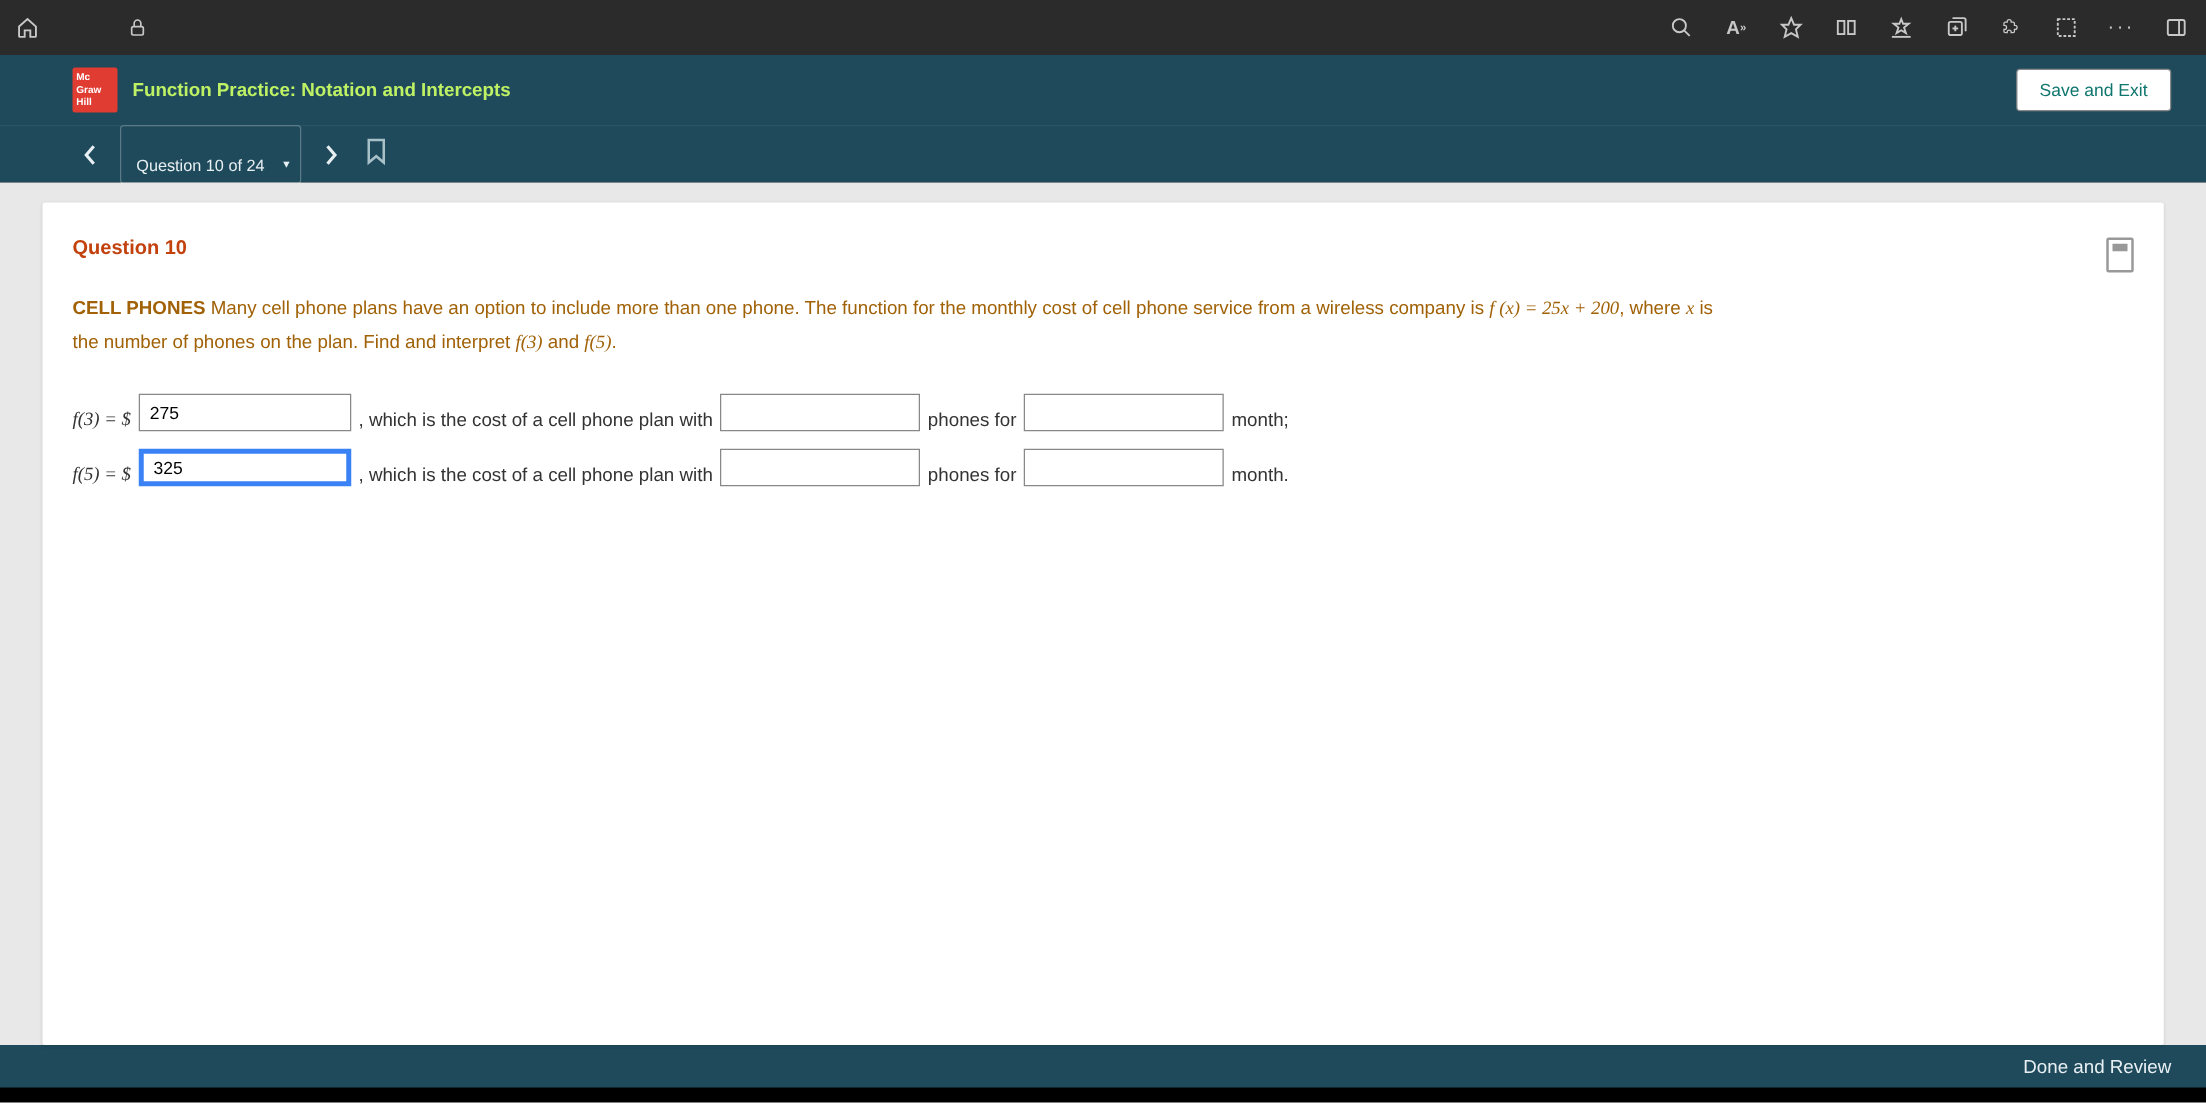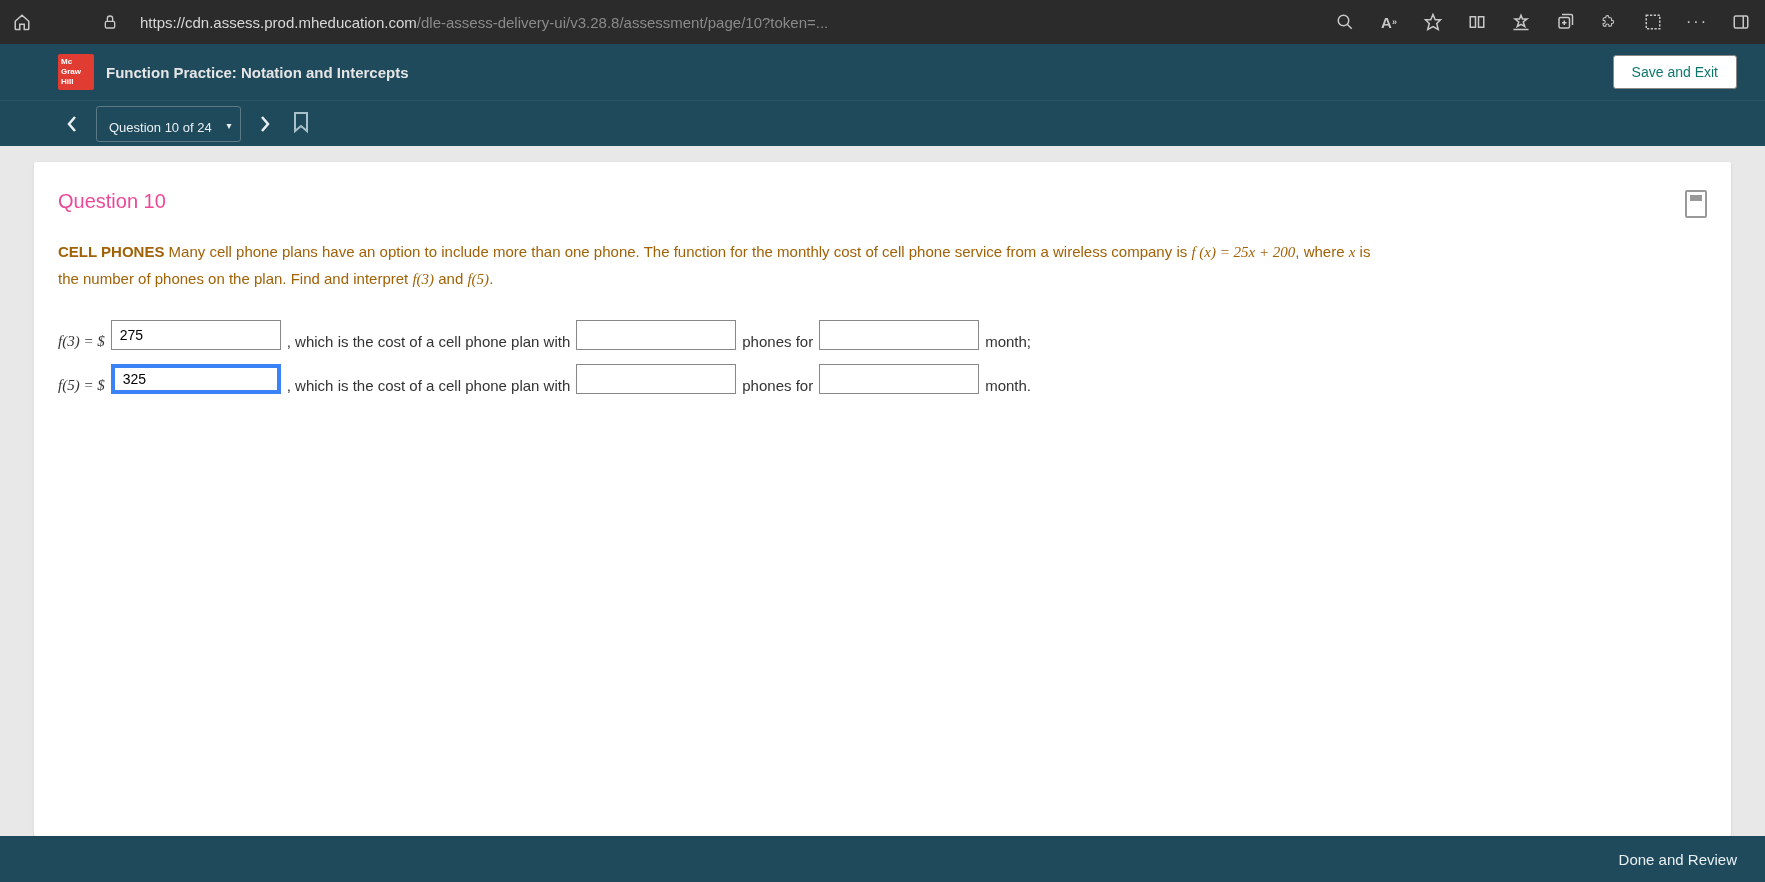--- a/index.html
+++ b/index.html
@@ -7,69 +7,66 @@
 
 .browser-bar { height: 44px; background: #2b2b2b; display: flex; align-items: center; padding: 0 12px; gap: 14px; color: #c8c8c8; position: relative; }
 .browser-bar .icon { width: 20px; height: 20px; display: flex; align-items: center; justify-content: center; cursor: pointer; fill: #c8c8c8; stroke: #c8c8c8; }
 .url { font-size: 15px; color: #8a8a8a; flex: 0 0 auto; margin-left: 6px; }
 .url .host { color: #d8d8d8; }
 .browser-right { position: absolute; right: 14px; display: flex; gap: 24px; align-items: center; } 
 
 .app-header { height: 56px; background: #1f4a5c; display: flex; align-items: center; padding: 0 28px 0 58px; position: relative; }
 .logo { position: absolute; left: 58px; width: 36px; height: 36px; background: #e03c31; color: #fff; font-size: 8px; line-height: 10px; font-weight: bold; padding: 3px; border-radius: 2px; }
 .logo span { display: block; }
-.app-title { color: #e5e5e5; font-size: 15px; font-weight: bold; margin-left: 48px; }
+.app-title { color: #bef264; font-size: 15px; font-weight: bold; margin-left: 48px; }
 .save-exit { position: absolute; right: 28px; background: #fff; border: 1px solid #888; color: #0f766e; font-size: 14px; padding: 8px 18px; border-radius: 3px; cursor: pointer; }
 
 .nav-bar { height: 46px; background: #1f4a5c; display: flex; align-items: center; padding: 0 58px; gap: 10px; border-top: 1px solid rgba(255,255,255,0.05); }
 .nav-bar .chevron { width: 28px; height: 28px; display: flex; align-items: center; justify-content: center; color: #e8f0f3; font-size: 18px; cursor: pointer; }
-.q-select { border: 1px solid #5a7a86; color: #e8f0f3; font-size: 13px; padding: 13px 28px 6px 12px; border-radius: 3px; position: relative; cursor: pointer; }
+.q-select { border: 1px solid #5a7a86; color: #e8f0f3; font-size: 13px; padding: 24px 28px 6px 12px; border-radius: 3px; position: relative; cursor: pointer; }
 .q-select::after { content: '▾'; position: absolute; right: 8px; font-size: 10px; }
 
 .content-wrap { background: #e8e8e8; padding: 16px 34px 0 34px; height: calc(882px - 44px - 56px - 46px - 46px); position: relative; }
 .card { background: #fff; border-radius: 2px; padding: 28px 24px; height: 100%; box-shadow: 0 1px 3px rgba(0,0,0,0.1); position: relative; }
-.q-heading { color: #ec4899; font-size: 20px; font-weight: normal; margin-bottom: 26px; }
+.q-heading { color: #c2410c; font-size: 16px; font-weight: bold; margin-bottom: 26px; }
 .prompt { color: #a16207; font-size: 15px; line-height: 1.7; margin-bottom: 28px; max-width: 1320px; }
 .prompt b { font-weight: bold; }
 .prompt i { font-style: italic; font-family: 'Times New Roman', serif; }
 .prompt .math { font-family: 'Times New Roman', serif; }
 
 .answer-row { display: flex; align-items: flex-end; gap: 6px; font-size: 15px; color: #333; margin-bottom: 14px; }
 .answer-row .lbl { font-style: italic; font-family: 'Times New Roman', serif; }
 .answer-row input { border: 1px solid #888; height: 30px; padding: 0 8px; font-size: 14px; background: #fff; }
 .answer-row input.w1 { width: 170px; }
 .answer-row input.w2 { width: 160px; }
 .answer-row input.focused { border: 4px solid #3b82f6; outline: none; }
 
 .calc-icon { position: absolute; top: 28px; right: 24px; width: 22px; height: 28px; border: 2px solid #999; border-radius: 2px; cursor: pointer; }
 .calc-icon::before { content: ''; position: absolute; top: 3px; left: 3px; right: 3px; height: 6px; background: #999; }
 
-.footer { height: 46px; background: #1f4a5c; display: flex; align-items: center; justify-content: flex-end; padding: 16px 28px; color: #e8f0f3; font-size: 15px; }
+.footer { height: 34px; background: #1f4a5c; display: flex; align-items: center; justify-content: flex-end; padding: 16px 28px; color: #e8f0f3; font-size: 15px; }
 .footer span { cursor: pointer; }
 
 svg { overflow: visible; }
 </style>
 </head>
 <body>
 
 <div class="browser-bar">
   <span class="icon">
     <svg width="18" height="18" viewBox="0 0 24 24" fill="none" stroke="#c8c8c8" stroke-width="2">
         <path d="M3 11l9-8 9 8v10a1 1 0 0 1-1 1h-5v-7h-6v7H4a1 1 0 0 1-1-1z"></path>
       </svg>
   </span>
   <span style="width:40px"></span>
   <span class="icon">
     <svg width="16" height="16" viewBox="0 0 24 24" fill="none" stroke="#c8c8c8" stroke-width="2">
         <rect x="5" y="11" width="14" height="10" rx="2"></rect>
         <path d="M8 11V7a4 4 0 1 1 8 0v4"></path>
       </svg>
-  </span>
-  <span class="url">
-    <span class="host">https://cdn.assess.prod.mheducation.com</span><span>/dle-assess-delivery-ui/v3.28.8/assessment/page/10?token=...</span>
   </span>
   <div class="browser-right">
     <span class="icon">
         <svg width="18" height="18" viewBox="0 0 24 24" fill="none" stroke="#c8c8c8" stroke-width="2">
           <circle cx="10" cy="10" r="7"></circle>
           <line x1="15" y1="15" x2="21" y2="21"></line>
         </svg>
       </span>
     <span class="icon" style="font-size:15px;font-weight:bold;color:#c8c8c8">A<sup style="font-size:9px">»</sup></span>
     <span class="icon">

